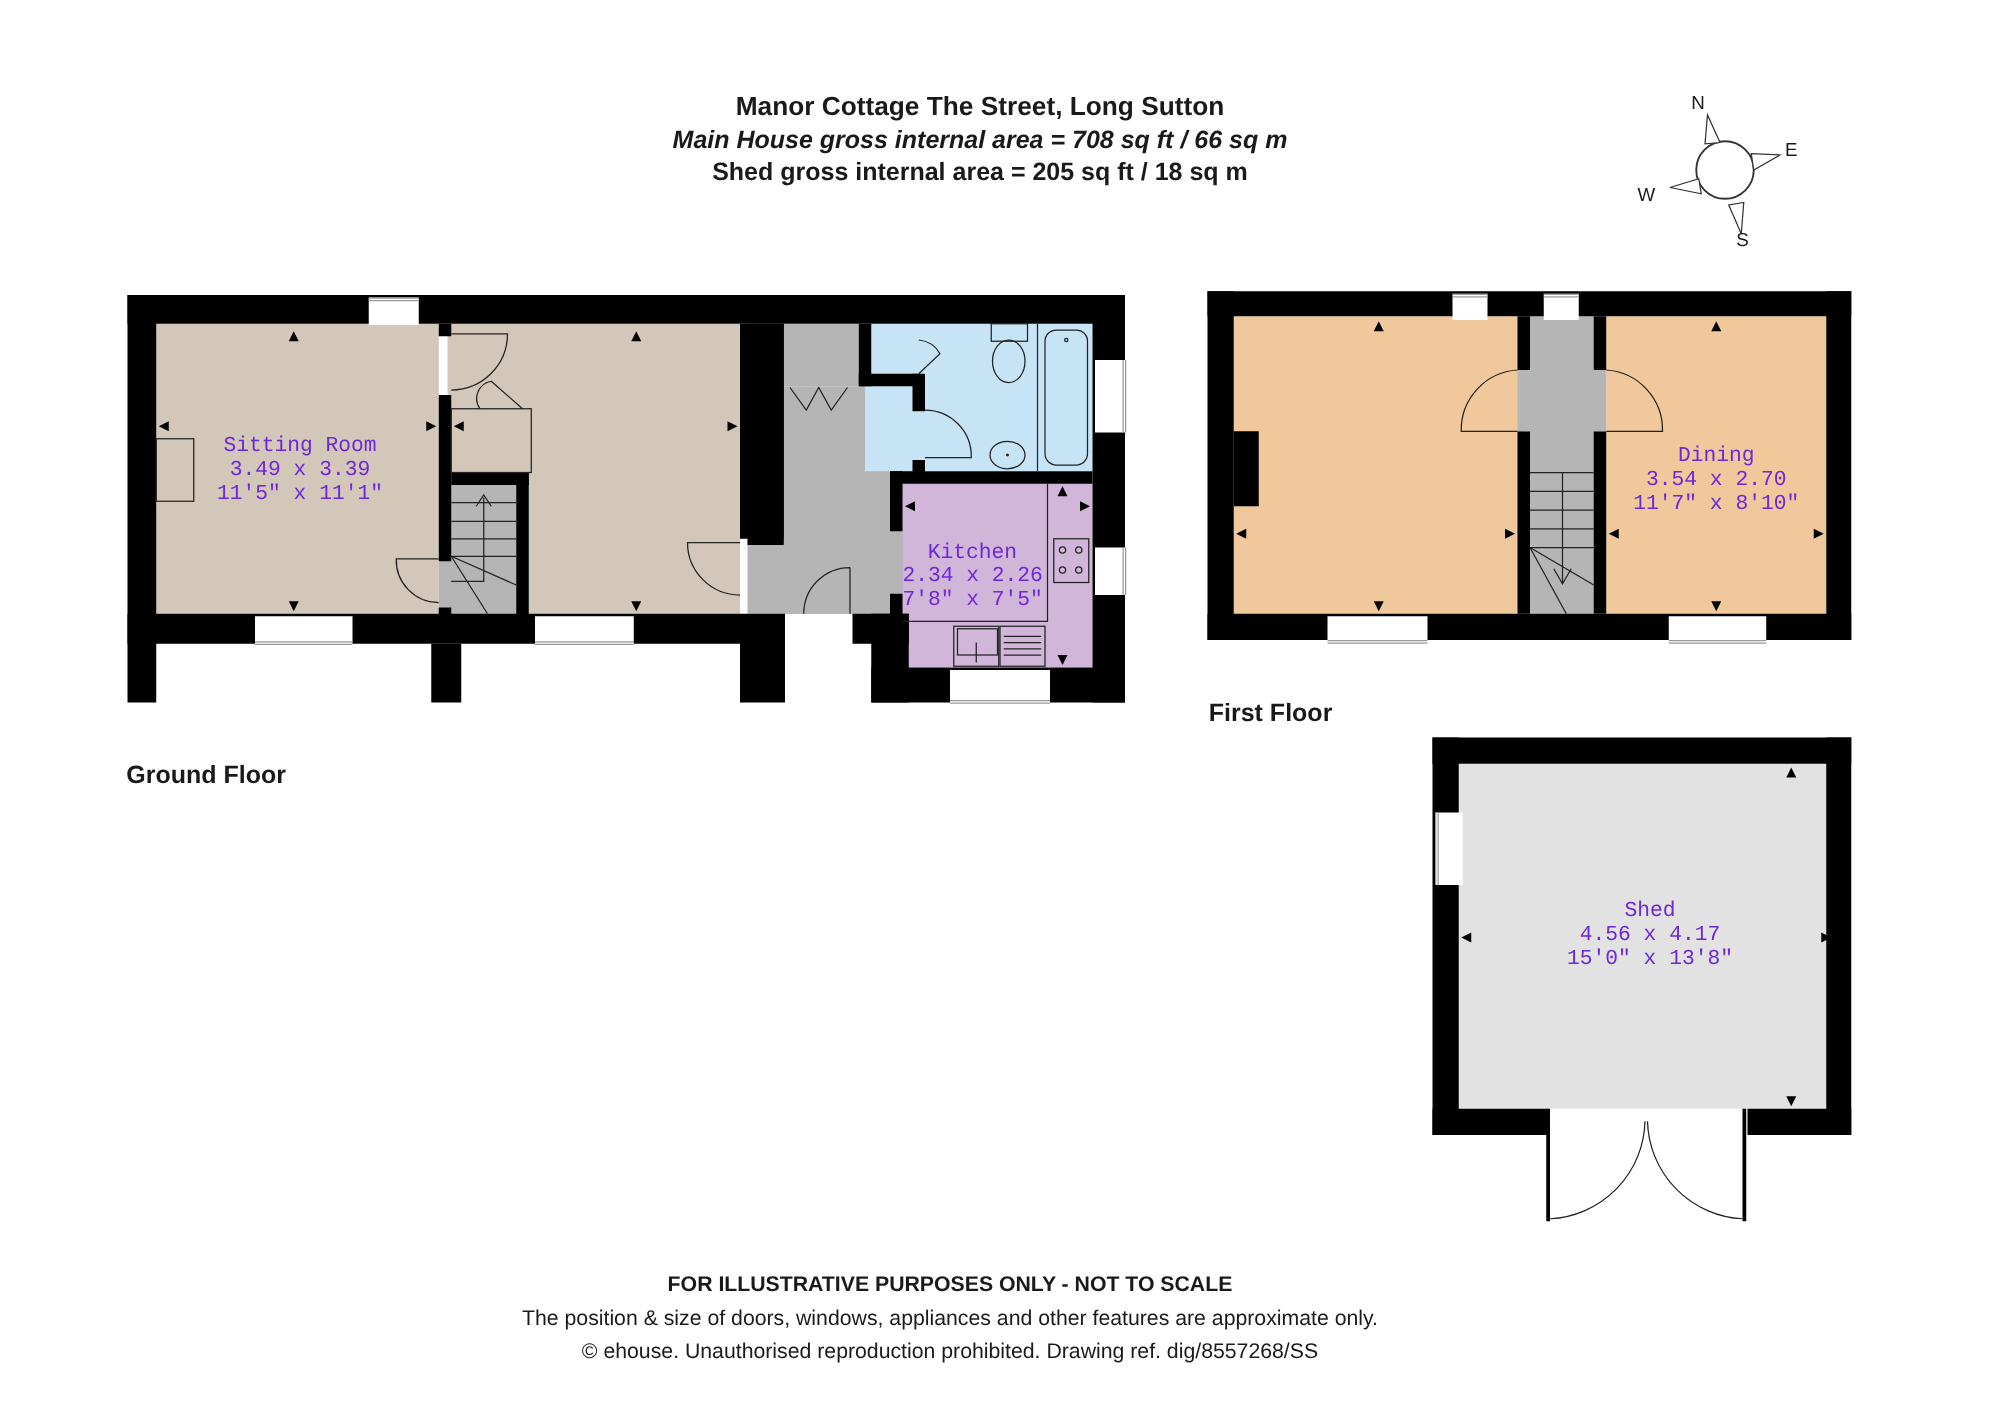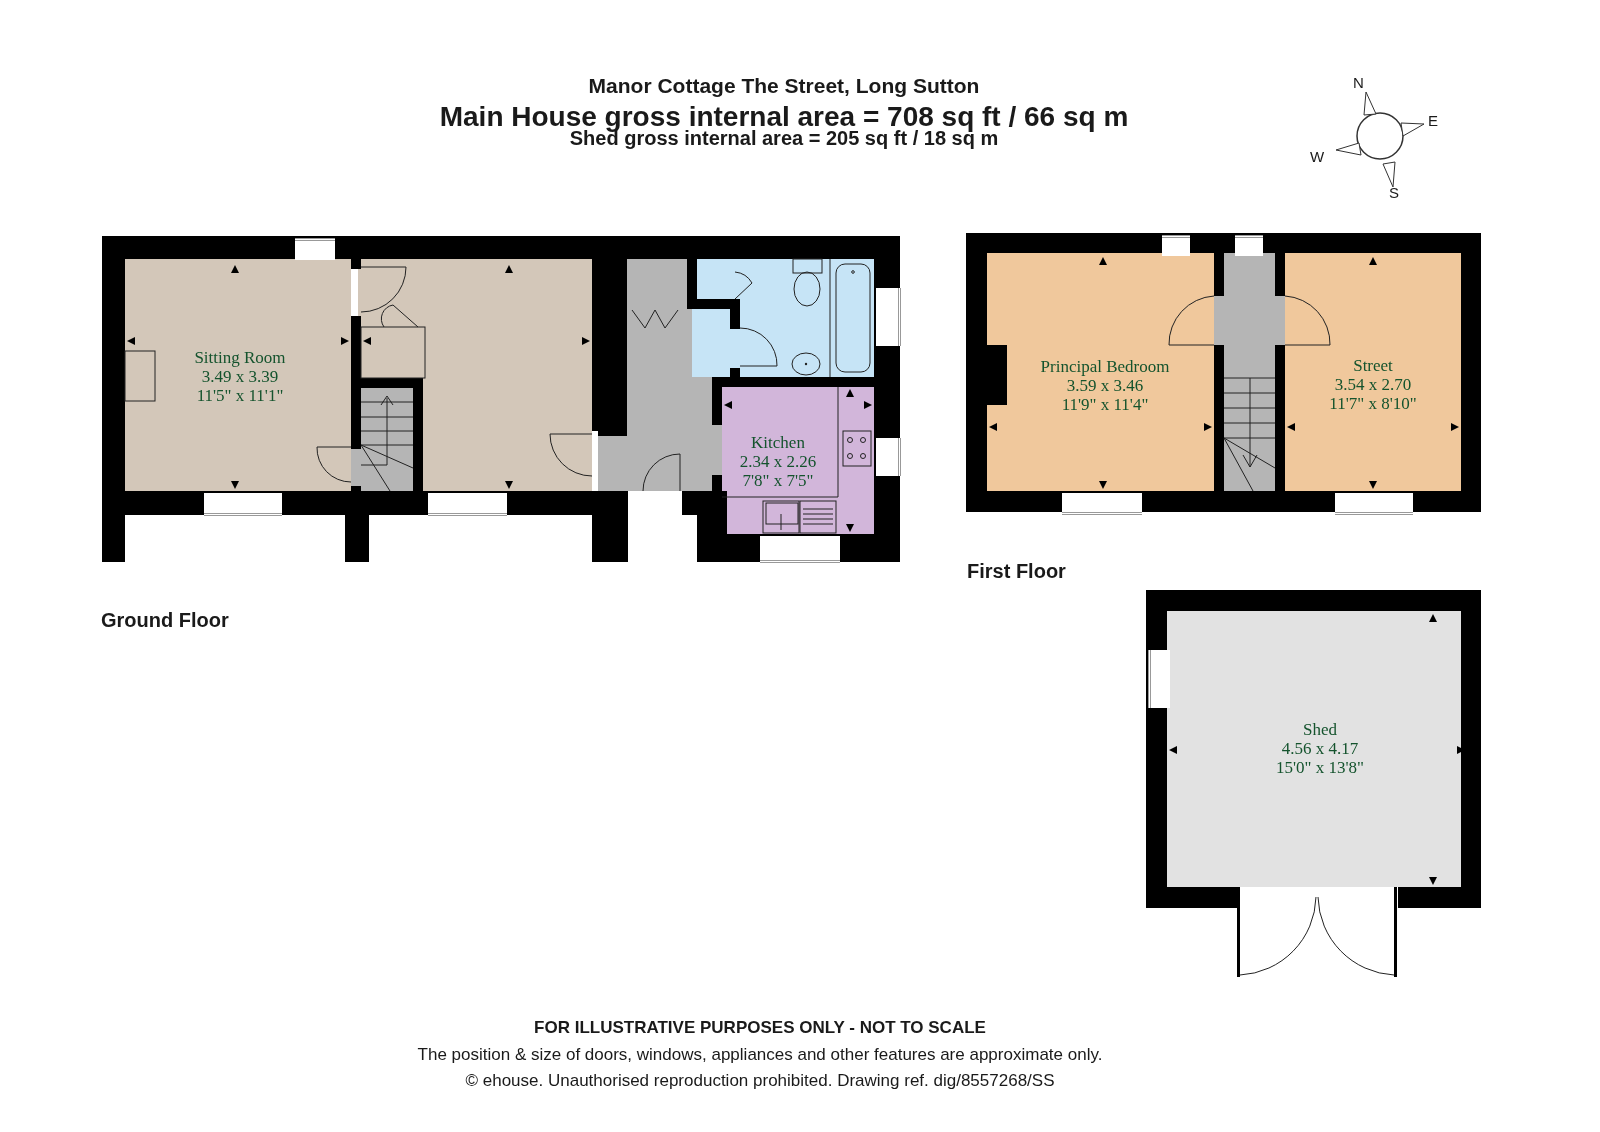--- a/index.html
+++ b/index.html
@@ -1,25 +1,25 @@
 <!DOCTYPE html>
 <html><head>
 <meta charset="utf-8">
 <style>
   html, body { margin: 0; padding: 0; background: #ffffff; }
   body { width: 1600px; height: 1132px; position: relative; overflow: hidden; font-family: "Liberation Sans", sans-serif; color: #1a1a1a; }
   .abs { position: absolute; }
   .header { position: absolute; left: 0; width: 1600px; text-align: center; font-family: "Liberation Sans", sans-serif; font-weight: bold; color: #1a1a1a; }
   .h1 { top: 74px; font-size: 21px; left: 0; }
-  .h2 { top: 101px; font-size: 28px; }
+  .h2 { top: 101px; font-size: 20px; font-style: italic; }
   .h3 { top: 127px; font-size: 20px; }
   .header span { display: inline-block; }
   .wall { position: absolute; background: #000; }
   .floor { position: absolute; }
-  .room-label { position: absolute; text-align: center; font-size: 17px; line-height: 19px; color: #14532d; font-family: Liberation Serif, serif; }
+  .room-label { position: absolute; text-align: center; font-size: 17px; line-height: 19px; color: #6d28d9; font-family: Liberation Mono, monospace; }
   .room-label div { white-space: nowrap; }
   .floor-title { position: absolute; font-weight: bold; font-size: 20px; color: #1a1a1a; }
   .footer { position: absolute; left: 0; width: 1600px; text-align: center; }
   .f1 { top: 1018px; font-weight: bold; font-size: 17px; }
   .f2 { top: 1045px; font-size: 17px; }
   .f3 { top: 1071px; font-size: 17px; }
   svg.overlay { position: absolute; left: 0; top: 0; }
   .window { position: absolute; background: #fff; }
 </style>
 </head>
@@ -215,27 +215,22 @@
       <polygon points="1103,489 1099,481 1107,481"></polygon>
       <polygon points="989,427 997,423 997,431"></polygon>
       <polygon points="1212,427 1204,423 1204,431"></polygon>
       <polygon points="1373,257 1369,265 1377,265"></polygon>
       <polygon points="1373,489 1369,481 1377,481"></polygon>
       <polygon points="1287,427 1295,423 1295,431"></polygon>
       <polygon points="1459,427 1451,423 1451,431"></polygon>
     </g>
   </svg>
 
-  <div class="room-label" style="left:1010px;top:357px;width:190px;">
-    <div>Principal Bedroom</div>
-    <div>3.59 x 3.46</div>
-    <div>11'9" x 11'4"</div>
-  </div>
   <div class="room-label" style="left:1303px;top:356px;width:140px;">
-    <div>Street</div>
+    <div>Dining</div>
     <div>3.54 x 2.70</div>
     <div>11'7" x 8'10"</div>
   </div>
 </div>
 <div class="floor-title" style="left:967px;top:560px;">First Floor</div>
 
 <div class="abs" style="left:0;top:0;width:1288px;height:1000px;">
   <div class="floor" style="left:1167px;top:611px;width:300px;height:276px;background:#e2e2e2;"></div>
   <div class="wall" style="left:1146px;top:590px;width:335px;height:21px;"></div>
   <div class="wall" style="left:1146px;top:590px;width:21px;height:318px;"></div>

